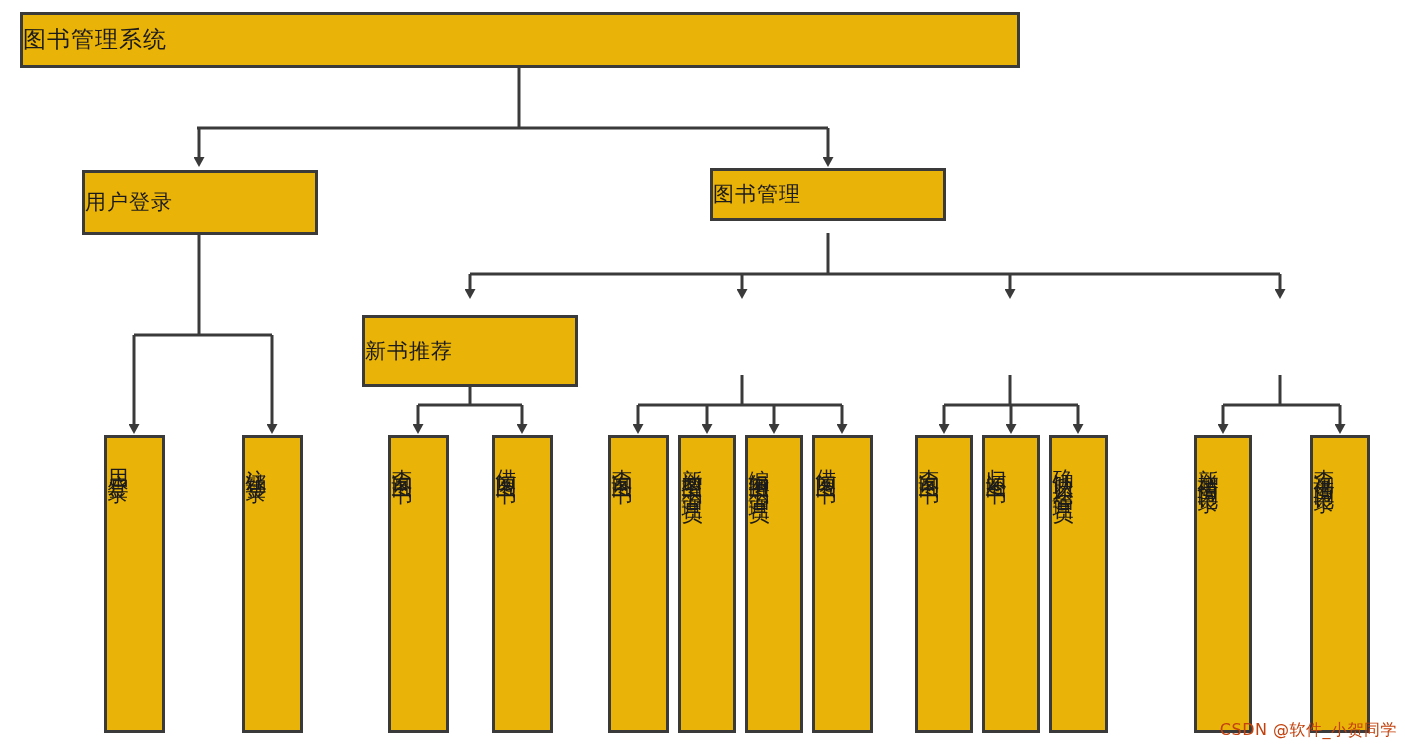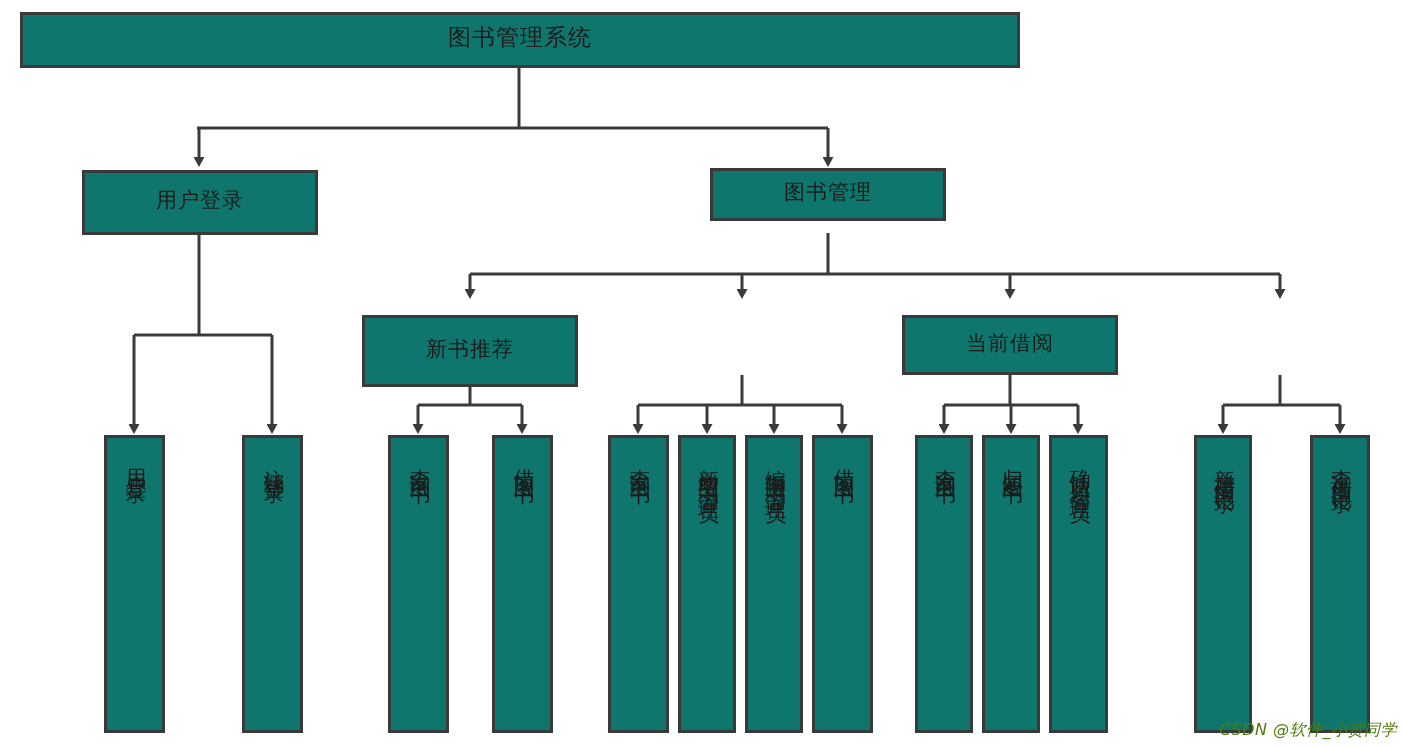--- a/index.html
+++ b/index.html
@@ -22,26 +22,24 @@
     position: absolute;
     left: 0;
     top: 0;
     width: 1405px;
     height: 747px;
   }
   .node {
     position: absolute;
     box-sizing: border-box;
     border: 3px solid #3a3a3a;
-    background: #0f766e;
+    background: #eab308;
     display: flex;
     align-items: center;
-    justify-content: center;
     z-index: 2;
-    font-family: Liberation Mono, monospace;
   }
   .node-label {
     color: #1b1b1b;
     font-size: 21px;
     line-height: 1.18;
     letter-spacing: 1px;
     text-align: center;
     white-space: nowrap;
   }
   .node.vertical {
@@ -54,25 +52,24 @@
     font-size: 21px;
     letter-spacing: 5px;
     white-space: nowrap;
     line-height: 1;
   }
   #watermark {
     position: absolute;
     right: 8px;
     bottom: 6px;
     font-size: 16px;
-    color: #4d7c0f;
+    color: #c2410c;
     letter-spacing: 0.5px;
     z-index: 5;
     white-space: nowrap;
-    font-style: italic;
   }
 </style>
 </head>
 <body>
 
 <div id="diagram-root">
 
   <svg id="diagram-svg" viewBox="0 0 1405 747" xmlns="http://www.w3.org/2000/svg">
     <defs>
       <marker id="arrow" markerWidth="10" markerHeight="11" refX="1" refY="5.5" orient="auto" markerUnits="userSpaceOnUse">
@@ -130,23 +127,20 @@
   <div class="node" style="left:82px; top:170px; width:236px; height:65px;">
     <span class="node-label">用户登录</span>
   </div>
   <div class="node" style="left:710px; top:168px; width:236px; height:53px;">
     <span class="node-label">图书管理</span>
   </div>
 
   <div class="node" style="left:362px; top:315px; width:216px; height:72px;">
     <span class="node-label">新书推荐</span>
   </div>
-  <div class="node" style="left:902px; top:315px; width:216px; height:60px;">
-    <span class="node-label">当前借阅</span>
-  </div>
 
   <div class="node vertical" style="left:104px; top:435px; width:61px; height:298px;">
     <span class="node-label">用户登录</span>
   </div>
   <div class="node vertical" style="left:242px; top:435px; width:61px; height:298px;">
     <span class="node-label">注销登录</span>
   </div>
 
   <div class="node vertical" style="left:388px; top:435px; width:61px; height:298px;">
     <span class="node-label">查询图书</span>

